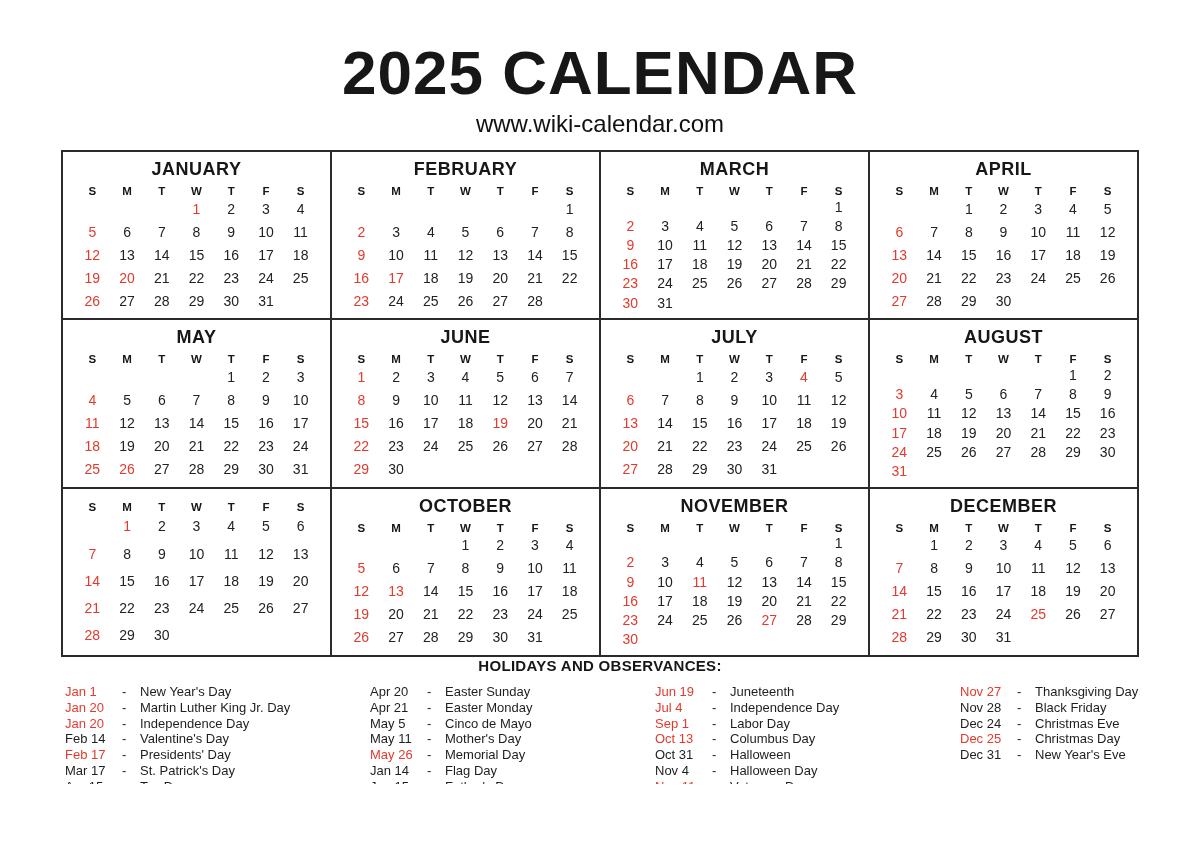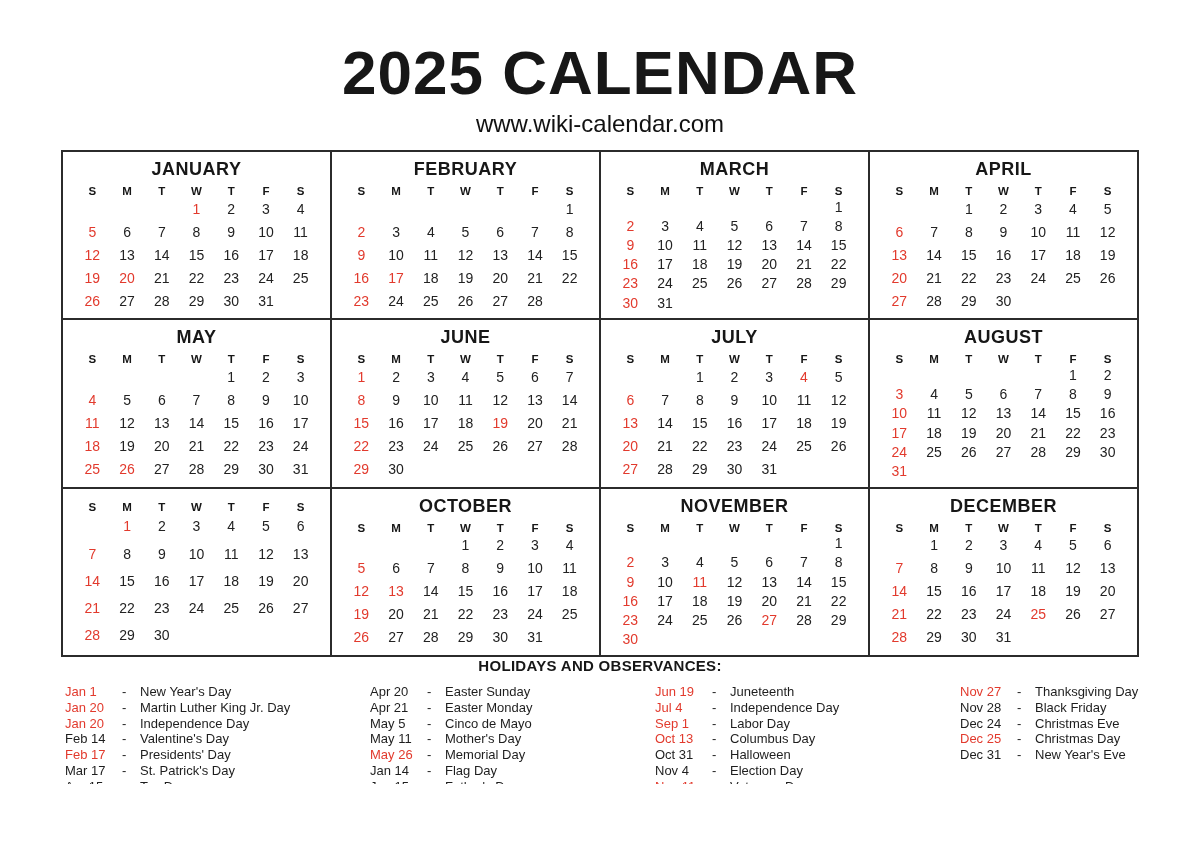--- a/index.html
+++ b/index.html
@@ -955,21 +955,21 @@
           <div class="holiday-name">Columbus Day</div>
         </div>
         <div class="holiday-entry">
           <div class="holiday-date">Oct 31</div>
           <div class="holiday-dash">-</div>
           <div class="holiday-name">Halloween</div>
         </div>
         <div class="holiday-entry">
           <div class="holiday-date">Nov 4</div>
           <div class="holiday-dash">-</div>
-          <div class="holiday-name">Election Day</div>
+          <div class="holiday-name">Halloween Day</div>
         </div>
         <div class="holiday-entry">
           <div class="holiday-date red">Nov 11</div>
           <div class="holiday-dash">-</div>
           <div class="holiday-name">Veterans Day</div>
         </div>
       </div>
       <div class="holiday-col">
         <div class="holiday-entry">
           <div class="holiday-date red">Nov 27</div>

